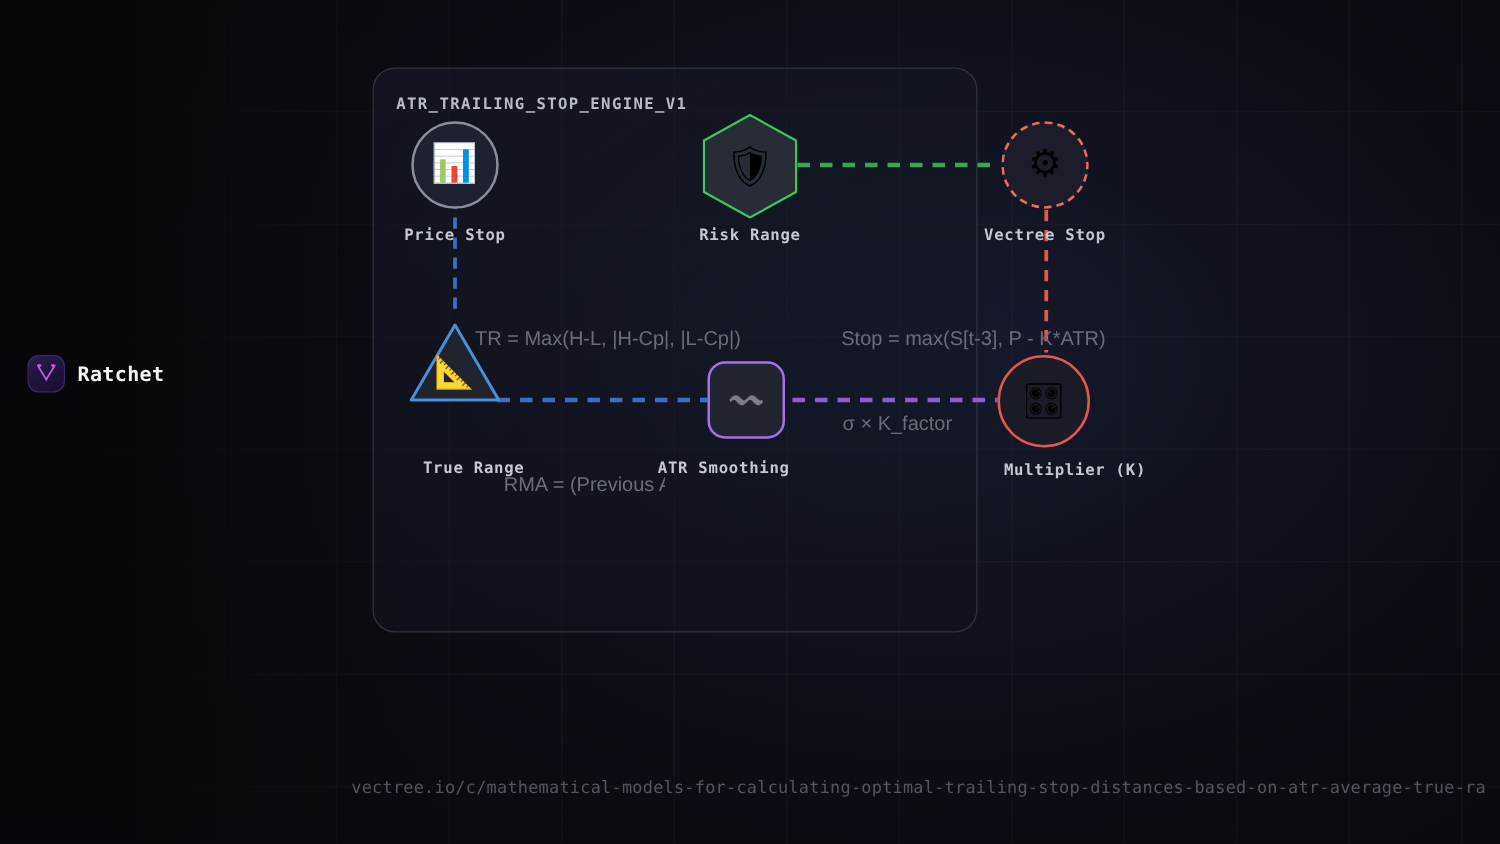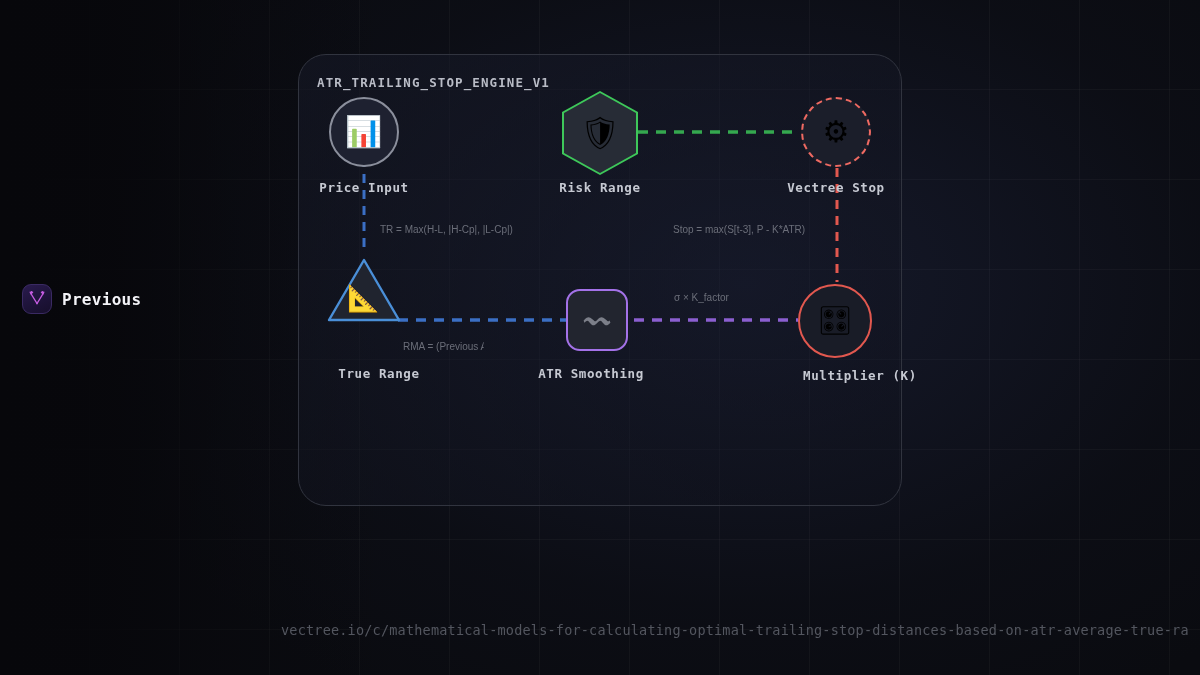--- a/index.html
+++ b/index.html
@@ -42,22 +42,22 @@
 
   
   #url {
     position:absolute; left:281px; top:622px; width:980px;
     font-size:13.5px; color:#53565f; letter-spacing:0.2px;
     white-space:nowrap; overflow:hidden; z-index:6;
   }
 
   
   #panel {
-    position:absolute; left:298px; top:54px; width:604px; height:452px;
-    border:1px solid #31343f; border-radius:28px;
+    position:absolute; left:298px; top:54px; width:484px; height:452px;
+    border:1px solid #31343f; border-radius:18px;
     background:linear-gradient(150deg, rgba(23,26,41,0.55), rgba(15,17,27,0.35));
     z-index:3;
   }
   #panel-title {
     position:absolute; left:18px; top:20px;
     font-size:12.5px; color:#b9bcc6; letter-spacing:1.1px; font-weight:700;
   }
 
   
   #graph { position:absolute; left:298px; top:54px; width:604px; height:452px; z-index:4; }
@@ -98,21 +98,21 @@
   .shape-rsq {
     width:62px; height:62px; border-radius:14px;
     background:#22252f; border:2px solid #a472e8;
   }
   
   .tri-wrap { position:relative; width:74px; height:64px; }
   .tri-wrap svg { position:absolute; left:0; top:0; }
 
   .edge-label {
     position:absolute; font-family:"Liberation Sans", sans-serif;
-    font-size:10px; color:#6b6e79; white-space:nowrap; z-index:4;
+    font-size:16px; color:#6b6e79; white-space:nowrap; z-index:4;margin-top:39px;
   }
 </style>
 </head>
 <body>
 
 <div id="stage">
 
   <div id="panel">
     <div id="panel-title">ATR_TRAILING_STOP_ENGINE_V1</div>
   </div>
@@ -134,21 +134,21 @@
 
     <div class="edge-label" style="left:82px; top:170px;">TR = Max(H-L, |H-Cp|, |L-Cp|)</div>
     <div class="edge-label" style="left:375px; top:170px;">Stop = max(S[t-3], P - K*ATR)</div>
     <div class="edge-label" style="left:105px; top:287px; clip-path:inset(0 36% 0 0);">RMA = (Previous ATR * 13 +</div>
     <div class="edge-label" style="left:376px; top:238px;">σ × K_factor</div>
 
     <div class="node" style="left:31px; top:43px;">
       <div class="shape shape-circle">
         <div class="glyph" style="font-size:30px;">📊</div>
       </div>
-      <div class="label" style="top:83px;">Price Input</div>
+      <div class="label" style="top:83px;">Price Stop</div>
     </div>
 
     <div class="node" style="left:264px; top:37px;">
       <div class="hex-wrap">
         <div class="hex-outer"></div>
         <div class="hex-inner"></div>
         <div class="glyph" style="font-size:32px;">🛡</div>
       </div>
       <div class="label" style="top:89px; left:38px;">Risk Range</div>
     </div>
@@ -167,21 +167,21 @@
         </svg>
         <div class="glyph" style="font-size:26px; padding-top:16px;">📐</div>
       </div>
       <div class="label" style="top:108px; left:37px;margin-left:15px;">True Range</div>
     </div>
 
     <div class="node" style="left:268px; top:235px;">
       <div class="shape shape-rsq">
         <div class="glyph" style="font-size:26px; color:#7c7f89;">〰</div>
       </div>
-      <div class="label" style="top:77px; left:25px;">ATR Smoothing</div>
+      <div class="label" style="top:77px; left:13px;">ATR Smoothing</div>
     </div>
 
     <div class="node" style="left:500px; top:230px;">
       <div class="shape shape-circle-red">
         <div class="glyph" style="font-size:28px;">🎛</div>
       </div>
       <div class="label" style="top:84px; left:37px;margin-left:25px;">Multiplier (K)</div>
     </div>
 
   </div>
@@ -193,19 +193,19 @@
       <div id="logo-badge">
         <svg width="18" height="18" viewBox="0 0 24 24" aria-hidden="true">
           <g stroke="#c45ce0" stroke-width="1.9" fill="none" stroke-linecap="round">
             <path d="M4 5 L12 18 L20 5"></path>
             <path d="M4 5 L3 3 M4 5 L6 3 M4 5 L4.6 2.4"></path>
             <path d="M20 5 L21 3 M20 5 L18 3 M20 5 L19.4 2.4"></path>
           </g>
           <circle cx="12" cy="18" r="1.1" fill="#c45ce0"></circle>
         </svg>
       </div>
-      <div id="brand-name">Previous</div>
+      <div id="brand-name">Ratchet</div>
     </div>
   </div>
 
   <div id="url">vectree.io/c/mathematical-models-for-calculating-optimal-trailing-stop-distances-based-on-atr-average-true-ra</div>
 
 </div>
 
 </body></html>

